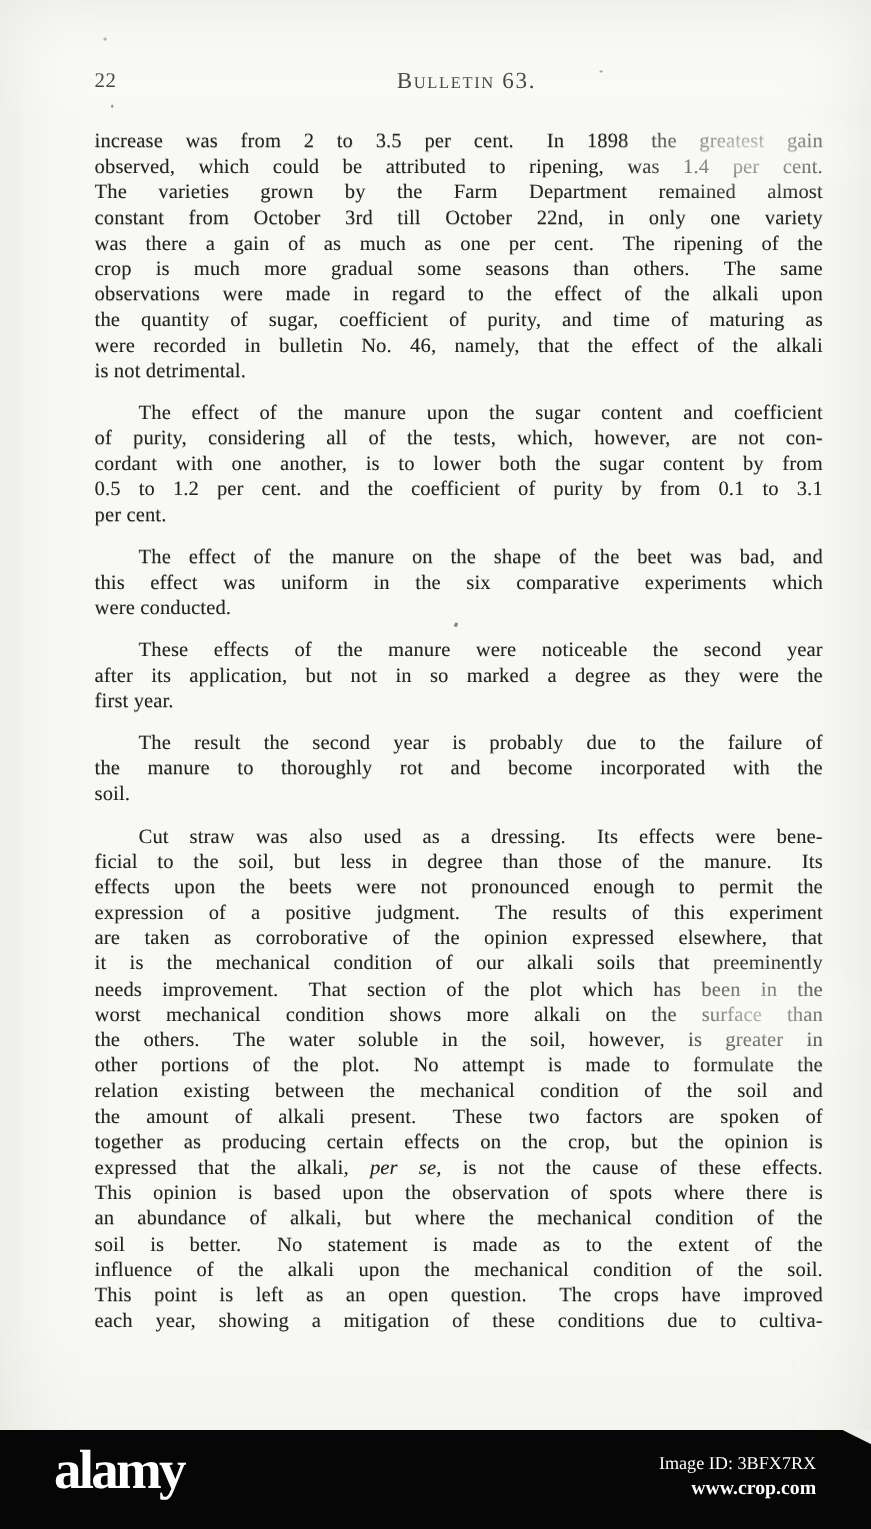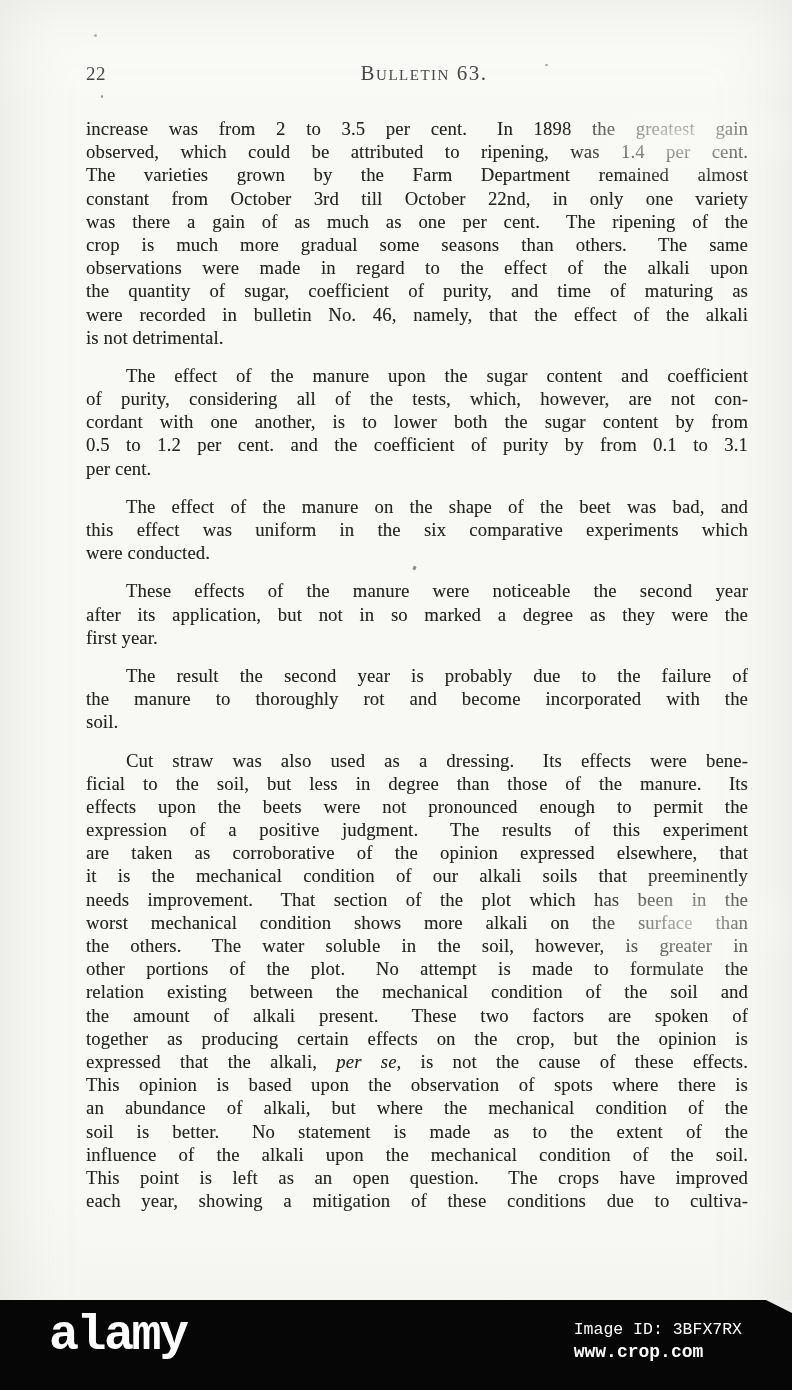--- a/index.html
+++ b/index.html
@@ -57,31 +57,31 @@
   .fade-1{left:556px;top:92px;width:250px;height:92px;
     background:radial-gradient(closest-side,rgba(249,249,246,0.85),rgba(249,249,246,0));}
   .fade-2{left:575px;top:865px;width:230px;height:115px;
     background:radial-gradient(closest-side,rgba(249,249,246,0.7),rgba(249,249,246,0));}
   
   .speck{position:absolute;background:#8a8a84;border-radius:50%;z-index:2;}
   
   .watermark-bar{
     position:absolute;left:0;top:1300px;width:792px;height:90px;
     background:var(--bar);z-index:5;
-    font-family:Liberation Mono, monospace;
+    font-family:Liberation Serif, serif;
   }
   .alamy-logo{
     position:absolute;left:49px;top:11px;
     color:var(--wm);
     font-size:50px;font-weight:bold;letter-spacing:-2.5px;
     line-height:50px;
   }
   .bar-right{
     position:absolute;right:50px;top:18px;
-    color:var(--wm);
+    text-align:right;color:var(--wm);
   }
   .image-id{font-size:16.5px;line-height:23px;font-weight:400;}
   .website{font-size:18px;line-height:23px;font-weight:bold;}
   .corner-notch{
     position:absolute;right:0;top:0;width:26px;height:13px;
     background:#eeeeea;
     clip-path:polygon(0 0,100% 0,100% 100%);
   }
 </style>
 </head>

